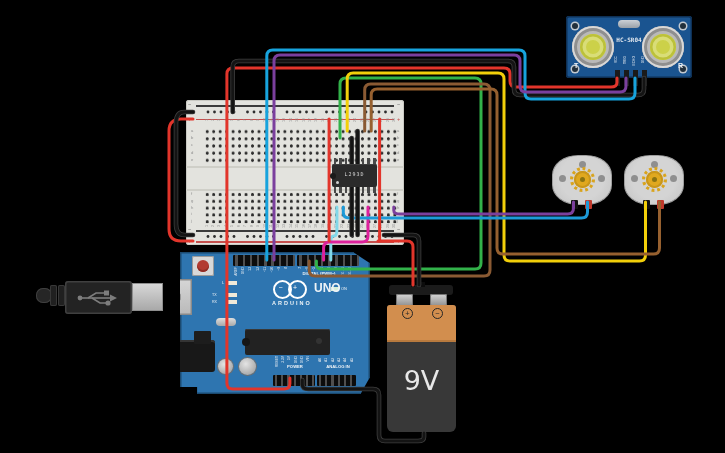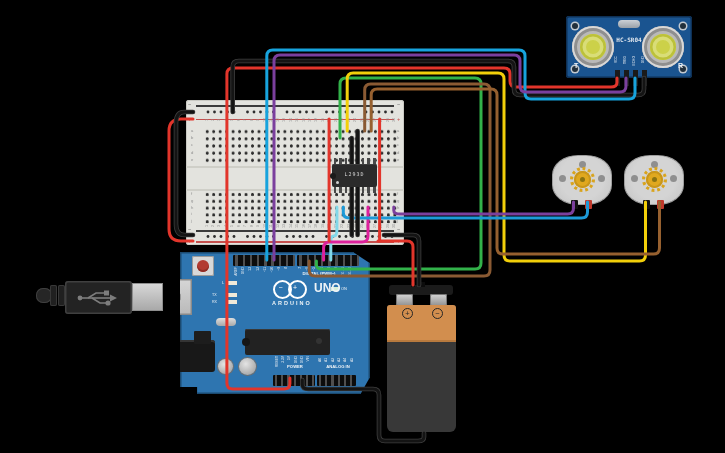--- a/index.html
+++ b/index.html
@@ -386,20 +386,21 @@
   <div id="bat-cap" class="comp bat">
     <div style="position:absolute;left:22px;top:-3px;width:4px;height:5px;background:#0c0c0c;"></div>
     <div style="position:absolute;left:32px;top:-3px;width:4px;height:5px;background:#0c0c0c;"></div>
   </div>
   <div class="comp bat bat-term" style="left:396px;"></div>
   <div class="comp bat bat-term" style="left:430px;"></div>
   <div id="bat-body" class="comp bat">
     <div id="bat-orange"></div>
     <div class="bat-sign" style="left:15px;top:3px;">+</div>
     <div class="bat-sign" style="left:45px;top:3px;">−</div>
+    <div id="bat-label">9V</div>
   </div>
 
   <div class="comp usb" style="left:36px;top:288px;width:16px;height:15px;background:#262626;border-radius:7px;box-shadow:inset 0 0 0 1px #3f3f3f;"></div>
   <div class="comp usb" style="left:50px;top:285px;width:7px;height:21px;background:#202020;box-shadow:inset 0 0 0 1px #383838;border-radius:2px;"></div>
   <div class="comp usb" style="left:58px;top:285px;width:7px;height:21px;background:#202020;box-shadow:inset 0 0 0 1px #383838;border-radius:2px;"></div>
   <div class="comp usb" style="left:65px;top:281px;width:67px;height:33px;background:#232323;border-radius:3px;box-shadow:inset 0 0 0 1.5px #404040;">
     <svg width="44" height="18" style="position:absolute;left:11px;top:8px;">
       <g stroke="#7d7d7d" stroke-width="1.6" fill="none">
         <circle cx="4" cy="9" r="2.4" fill="#7d7d7d" stroke="none"></circle>
         <line x1="5" y1="9" x2="36" y2="9"></line>

